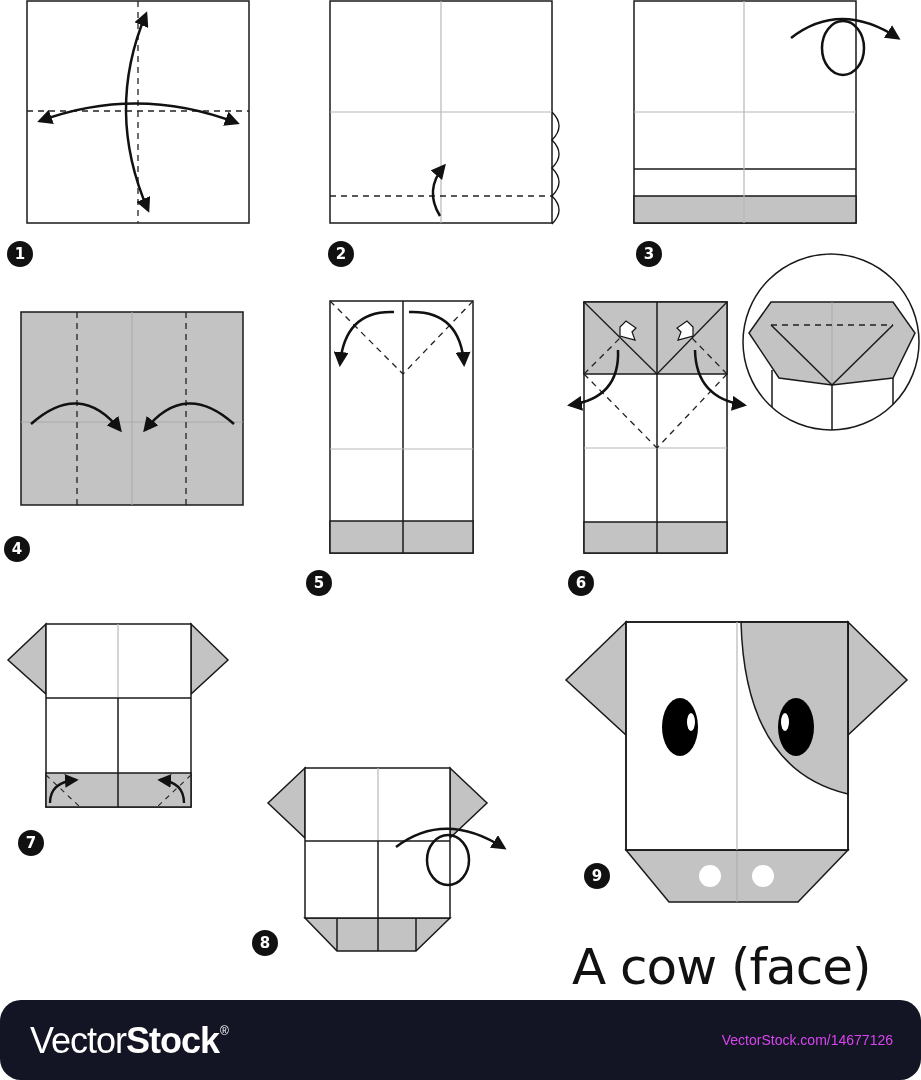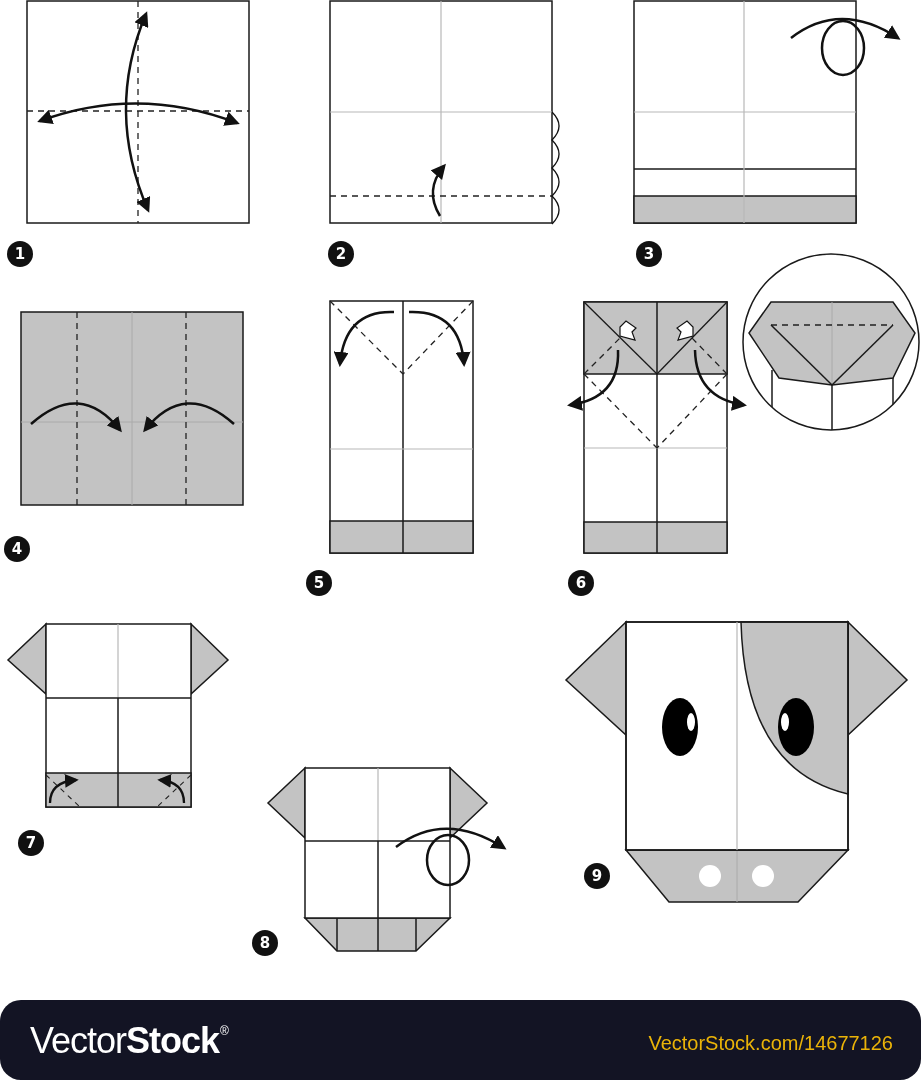--- a/index.html
+++ b/index.html
@@ -18,22 +18,22 @@
       position: absolute; left: 0; top: 1000px; width: 921px; height: 80px; background: #131424; border-radius: 21px;
     }
     .brand {
       position: absolute; left: 30px; top: 20px; color: #fff; font-family: "Liberation Sans", sans-serif;
       font-size: 36px; letter-spacing: -1px; white-space: nowrap;
     }
     .brand .light { font-weight: normal; }
     .brand .bold { font-weight: bold; }
     .brand sup { font-size: 12px; vertical-align: 18px; margin-left: 1px; }
     .image-id {
-      position: absolute; right: 28px; top: 32px; color: #eab308; font-family: "Liberation Sans", sans-serif;
-      font-size: 20px; white-space: nowrap;
+      position: absolute; right: 28px; top: 32px; color: #d946ef; font-family: "Liberation Sans", sans-serif;
+      font-size: 14px; white-space: nowrap;
     }
   </style>
 </head>
 <body>
 
 <div id="stage">
 <svg width="921" height="1000" viewBox="0 0 921 1000" xmlns="http://www.w3.org/2000/svg">
   <defs>
     <marker id="ah" viewBox="0 0 10 10" refX="8" refY="5" markerWidth="6" markerHeight="6" orient="auto-start-reverse">
       <path d="M0,0 L10,5 L0,10 z" fill="#111"></path>
@@ -174,20 +174,21 @@
   <div class="step-badge" style="left:7px; top:241px;">1</div>
   <div class="step-badge" style="left:328px; top:241px;">2</div>
   <div class="step-badge" style="left:636px; top:241px;">3</div>
   <div class="step-badge" style="left:4px; top:536px;">4</div>
   <div class="step-badge" style="left:306px; top:570px;">5</div>
   <div class="step-badge" style="left:568px; top:570px;">6</div>
   <div class="step-badge" style="left:18px; top:830px;">7</div>
   <div class="step-badge" style="left:252px; top:930px;">8</div>
   <div class="step-badge" style="left:584px; top:863px;">9</div>
 
+  <div class="title">A cow (face)</div>
 </div>
 
 <div class="footer">
   <div class="brand">
     <span class="light">Vector</span><span class="bold">Stock</span><sup>®</sup>
   </div>
   <div class="image-id">VectorStock.com/14677126</div>
 </div>
 
 </body></html>

